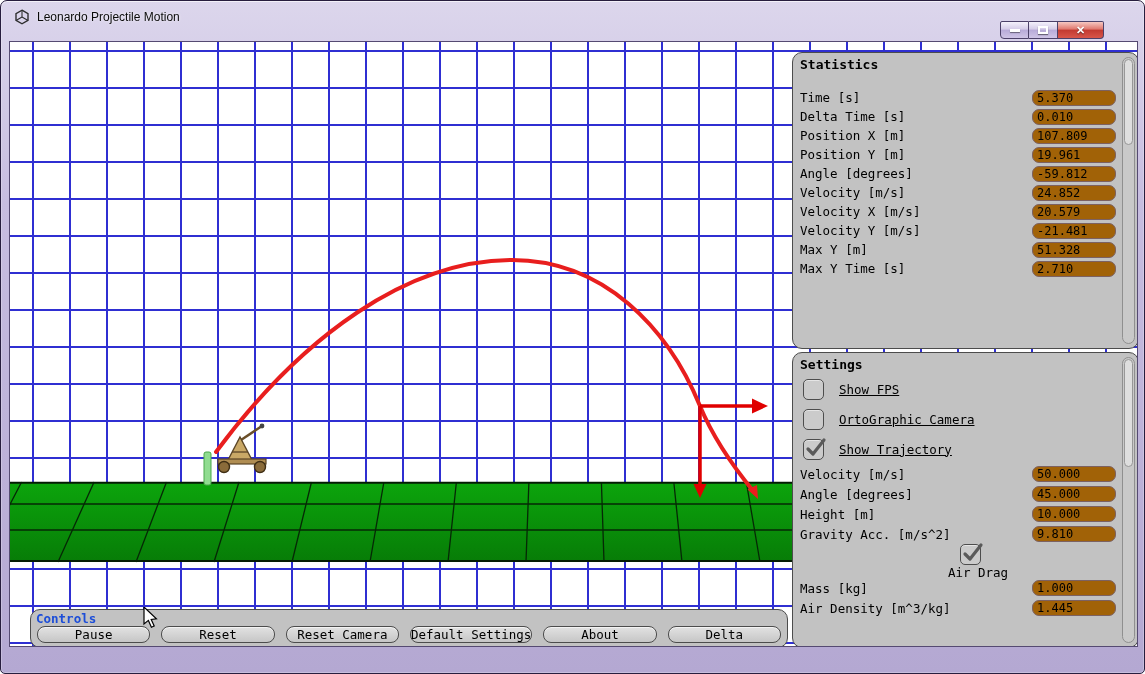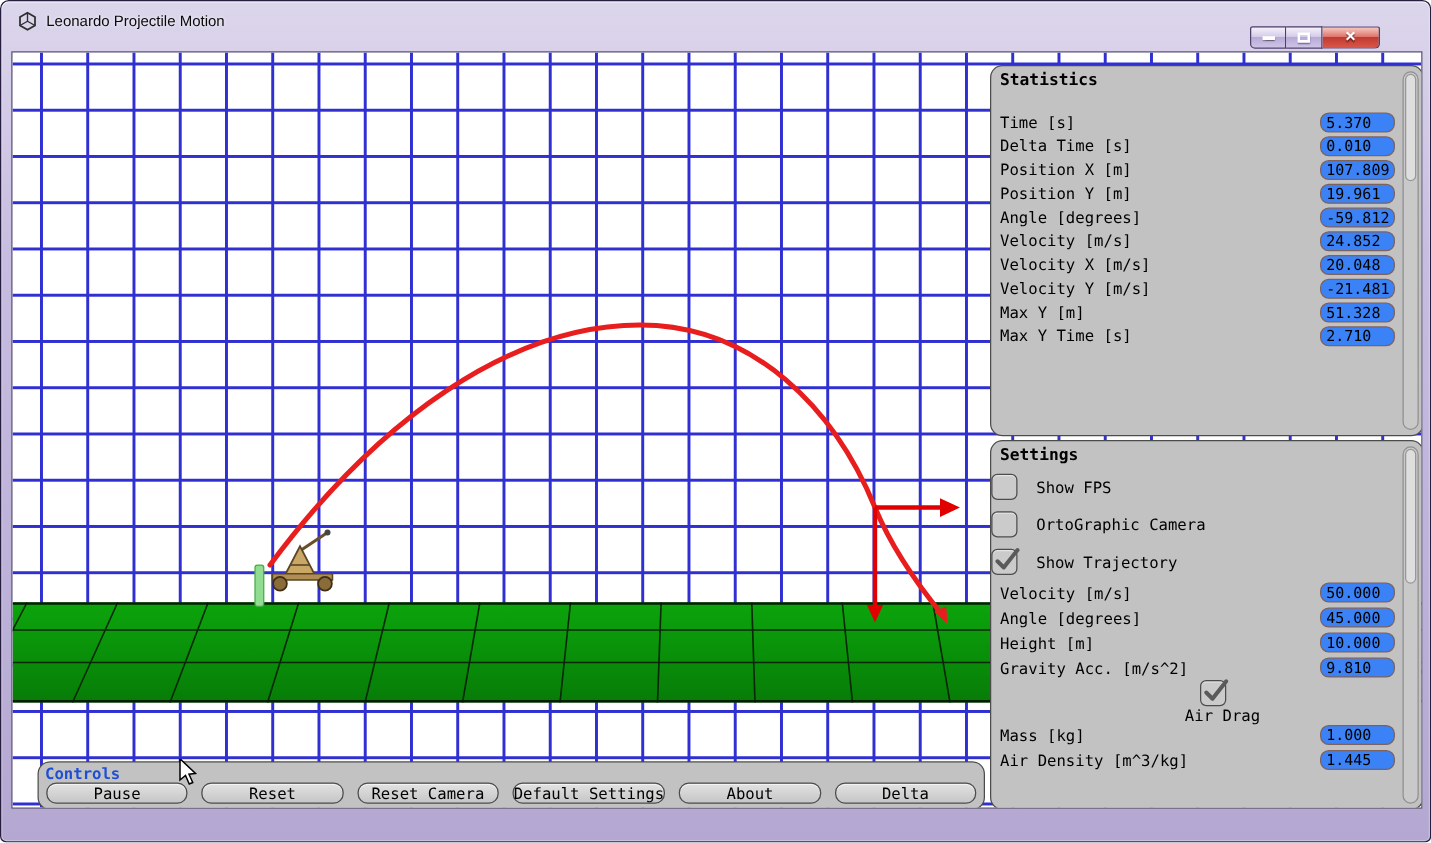--- a/index.html
+++ b/index.html
@@ -42,26 +42,26 @@
 
   
   .panel{position:absolute;background:#c2c2c2;border:1px solid #4c4c4c;border-radius:10px;z-index:2;}
   .panel-title{font-weight:bold;font-size:13px;color:#000;padding:4px 7px 2px 7px;}
   .v-scroll{position:absolute;top:4px;bottom:4px;right:3px;width:13px;background:#c9c9c9;
     border:1px solid #8f8f8f;border-radius:7px;}
   .v-thumb{position:absolute;top:1px;left:1px;width:9px;background:#dedede;border:1px solid #979797;border-radius:6px;}
 
   .row{display:flex;justify-content:space-between;align-items:center;height:19px;padding:0 22px 0 7px;}
   .lbl{font-size:12.5px;color:#000;white-space:nowrap;}
-  .valbox{width:60px;height:16px;background:#3b82f6;border:1px solid #7c6161;border-radius:7px;
+  .valbox{width:84px;height:16px;background:#a16207;border:1px solid #7c6161;border-radius:7px;
     font-size:12px;color:#000;display:flex;align-items:center;padding:0 4px;white-space:nowrap;}
 
   .stats-body{margin-top:14px;}
 
-  .toggle-row{display:flex;align-items:center;height:30px;}
+  .toggle-row{display:flex;align-items:center;height:30px;padding-left:10px;text-decoration:underline;}
   .checkbox{position:relative;width:21px;height:21px;background:#cbcbcb;border:1.5px solid #4d4d4d;
     border-radius:5px;flex:0 0 auto;box-shadow:inset 0 1px 0 rgba(255,255,255,.5);}
   .checkbox .mark{position:absolute;left:-2px;top:-4px;visibility:hidden;overflow:visible;}
   .checkbox.checked .mark{visibility:visible;}
   .tlbl{font-size:12.5px;color:#000;margin-left:15px;white-space:nowrap;}
 
   .field-row{display:flex;justify-content:space-between;align-items:center;height:20px;padding:0 22px 0 7px;}
   .airdrag-row{display:flex;align-items:center;height:34px;padding-left:10px;flex-direction:column;}
 
   
@@ -162,21 +162,21 @@
         <div class="row">
           <span class="lbl">Angle [degrees]</span>
           <span class="valbox">-59.812</span>
         </div>
         <div class="row">
           <span class="lbl">Velocity [m/s]</span>
           <span class="valbox">24.852</span>
         </div>
         <div class="row">
           <span class="lbl">Velocity X [m/s]</span>
-          <span class="valbox">20.048</span>
+          <span class="valbox">20.579</span>
         </div>
         <div class="row">
           <span class="lbl">Velocity Y [m/s]</span>
           <span class="valbox">-21.481</span>
         </div>
         <div class="row">
           <span class="lbl">Max Y [m]</span>
           <span class="valbox">51.328</span>
         </div>
         <div class="row">

